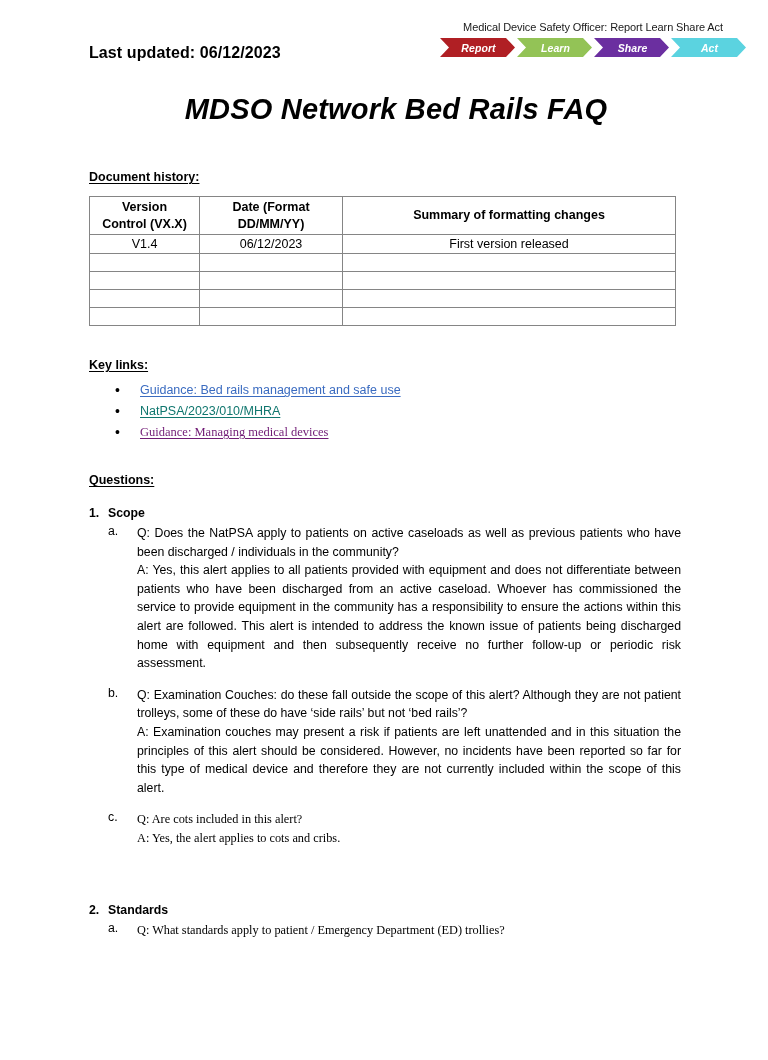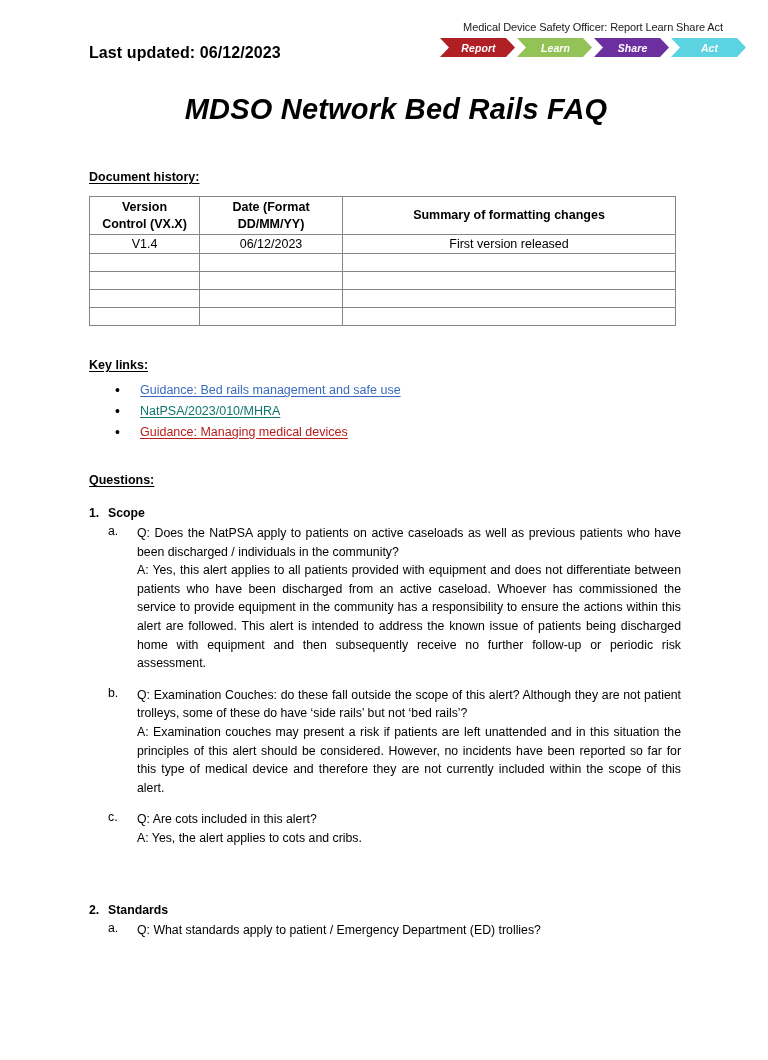--- a/index.html
+++ b/index.html
@@ -194,21 +194,21 @@
     top: 0;
     font-weight: normal;
   }
   .qline {
     line-height: 18.6px;
     text-align: justify;
     text-justify: inter-word;
   }
   .qline.q { margin-bottom: 0; }
   .qline.a { margin-top: 0; }
-  .nojust { text-align: left; }
+  .nojust { text-align: left; font-family: Liberation Serif, serif; }
   .gap-block { height: 40px; }
 </style>
 </head>
 <body>
 
 <div class="page">
 
   <div class="header-zone">
 
     <div class="last-updated">Last updated: 06/12/2023</div>
@@ -289,21 +289,21 @@
   <div class="sec-head" id="h-keyLinks">Key links:</div>
 
   <ul class="links">
     <li>
       <a href="#" style="color: rgb(58, 107, 192);">Guidance: Bed rails management and safe use</a>
     </li>
     <li>
       <a href="#" style="color: #0f766e;">NatPSA/2023/010/MHRA</a>
     </li>
     <li>
-      <a href="#" style="color: #b91c1c;">Guidance: Managing medical devices</a>
+      <a href="#" style="color: #701a75; font-family: Liberation Serif, serif;">Guidance: Managing medical devices</a>
     </li>
   </ul>
 
   <div class="sec-head" id="h-questions">Questions:</div>
 
   <div class="qa-root">
 
     <div class="num-item">
       <div class="num-head">
         <span class="marker">1.</span>

